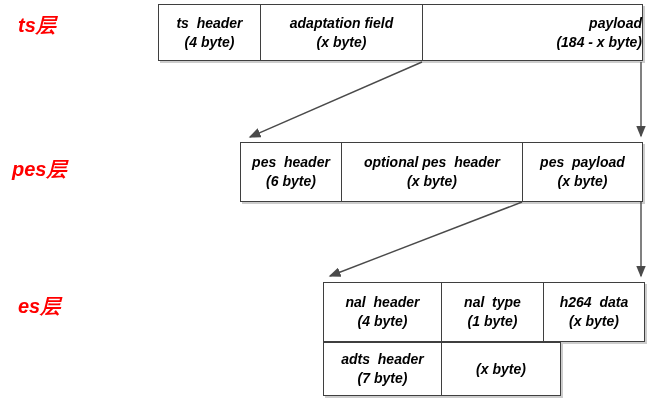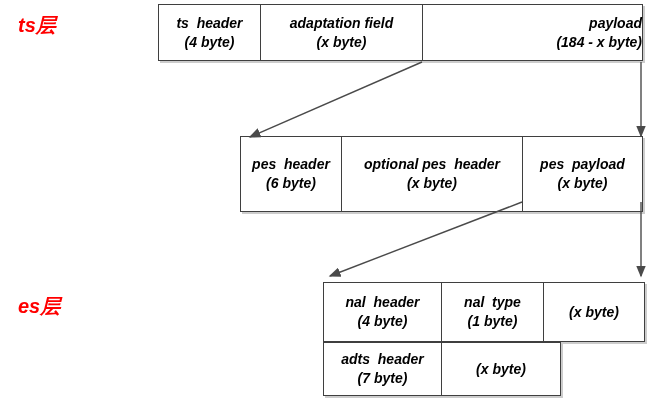--- a/index.html
+++ b/index.html
@@ -58,38 +58,39 @@
     height: 404px;
     pointer-events: none;
   }
 </style>
 </head>
 <body>
 
 <div class="canvas">
 
   <div class="layer-label" style="left:18px; top:14px;">ts层</div>
+  <div class="layer-label" style="left:12px; top:158px;">pes层</div>
   <div class="layer-label" style="left:18px; top:295px;">es层</div>
 
   <div class="box-row" style="left:158px; top:4px; width:485px; height:57px;">
     <div class="cell" style="width:102px;">
       <span class="box-title">ts  header</span>
       <span class="box-size">(4 byte)</span>
     </div>
     <div class="cell" style="width:162px;">
       <span class="box-title">adaptation field</span>
       <span class="box-size">(x byte)</span>
     </div>
     <div class="cell" style="flex:1;align-items:flex-end;">
       <span class="box-title">payload</span>
       <span class="box-size">(184 - x byte)</span>
     </div>
   </div>
 
-  <div class="box-row" style="left:240px; top:136px; width:403px; height:76px;">
+  <div class="box-row" style="left:240px; top:142px; width:403px; height:60px;">
     <div class="cell" style="width:101px;">
       <span class="box-title">pes  header</span>
       <span class="box-size">(6 byte)</span>
     </div>
     <div class="cell" style="width:181px;">
       <span class="box-title">optional pes  header</span>
       <span class="box-size">(x byte)</span>
     </div>
     <div class="cell" style="flex:1;">
       <span class="box-title">pes  payload</span>
@@ -100,20 +101,21 @@
   <div class="box-row" style="left:323px; top:282px; width:322px; height:60px;">
     <div class="cell" style="width:118px;">
       <span class="box-title">nal  header</span>
       <span class="box-size">(4 byte)</span>
     </div>
     <div class="cell" style="width:102px;">
       <span class="box-title">nal  type</span>
       <span class="box-size">(1 byte)</span>
     </div>
     <div class="cell" style="flex:1;">
+      <span class="box-title">h264  data</span>
       <span class="box-size">(x byte)</span>
     </div>
   </div>
 
   <div class="box-row" style="left:323px; top:342px; width:238px; height:54px;">
     <div class="cell" style="width:118px;">
       <span class="box-title">adts  header</span>
       <span class="box-size">(7 byte)</span>
     </div>
     <div class="cell" style="flex:1;">

